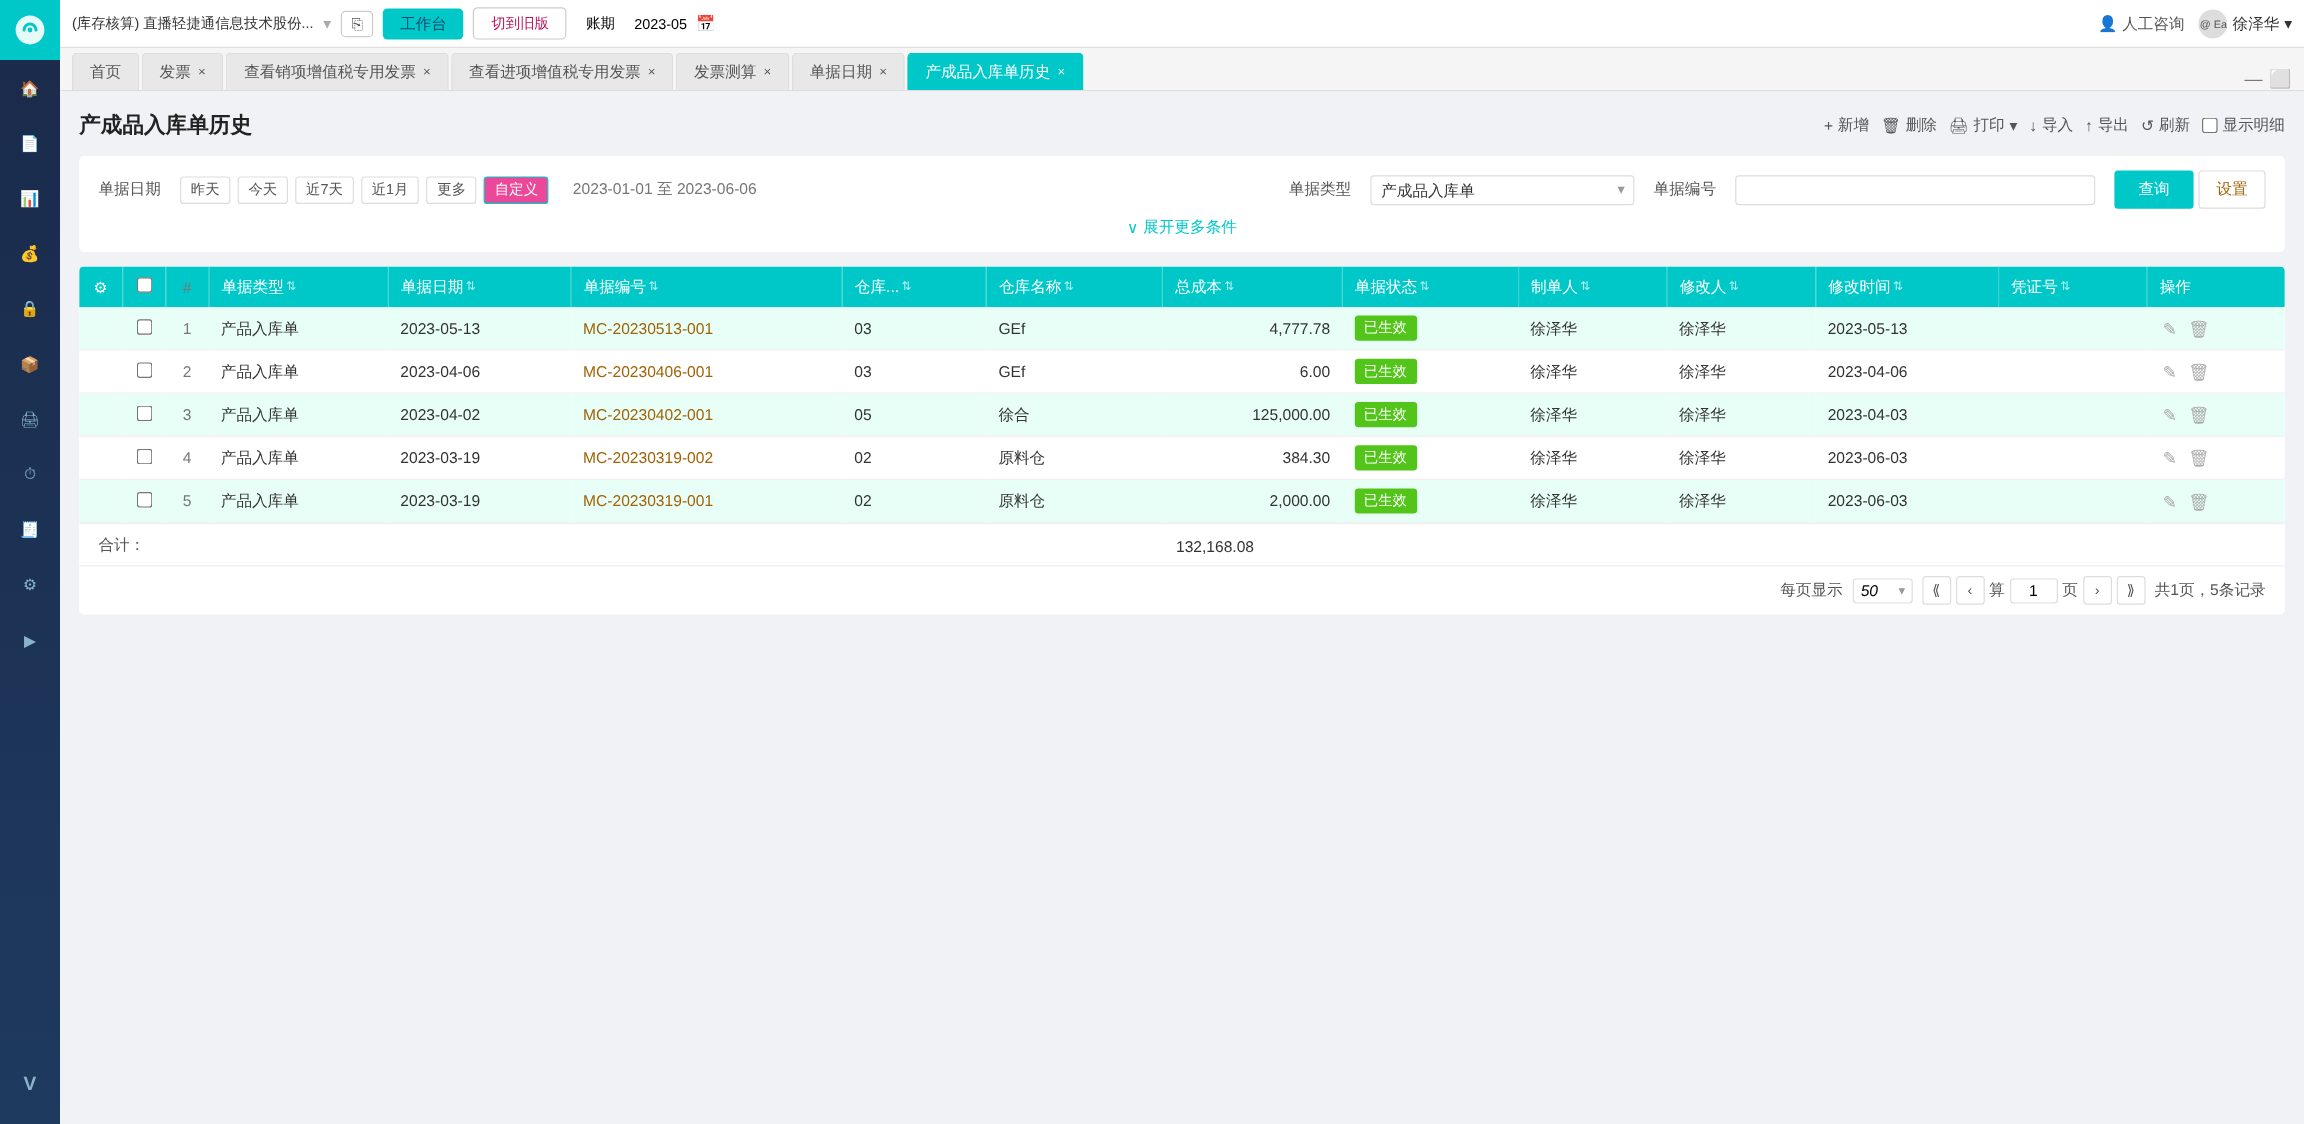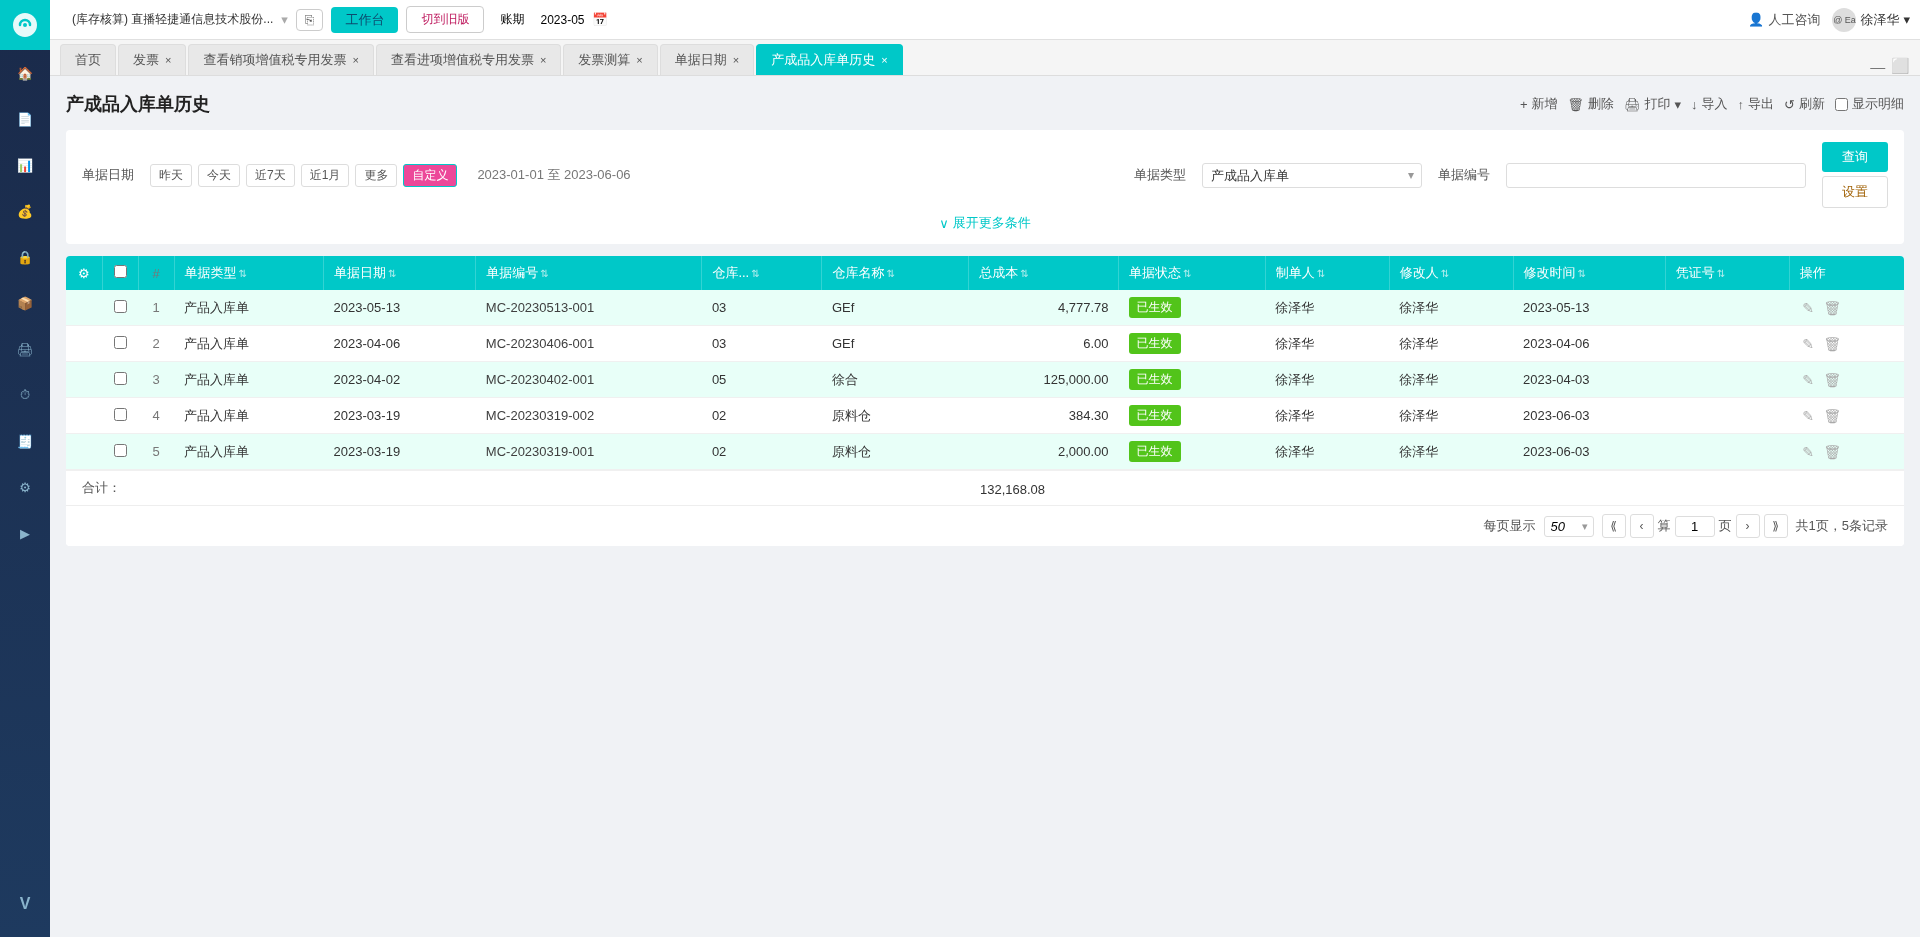--- a/index.html
+++ b/index.html
@@ -10,21 +10,21 @@
     .sidebar-logo { width: 50px; height: 50px; background: #00c8c8; display: flex; align-items: center; justify-content: center; }
     .sidebar-logo svg { width: 28px; height: 28px; }
     .sidebar-icon { width: 50px; height: 46px; display: flex; align-items: center; justify-content: center; color: #8ab4cc; cursor: pointer; }
     .sidebar-icon.active { color: #00d4d4; }
 
     
     .main { flex: 1; display: flex; flex-direction: column; overflow: hidden; }
 
     
     .topbar { height: 40px; background: #fff; display: flex; align-items: center; padding: 0 10px; border-bottom: 1px solid #e0e0e0; flex-shrink: 0; }
-    .topbar-left { display: flex; align-items: center; gap: 8px; margin-left: 12px; }
+    .topbar-left { display: flex; align-items: center; gap: 8px; }
     .company-name { font-size: 12px; color: #333; }
     .topbar-btn { padding: 4px 14px; border-radius: 4px; border: none; cursor: pointer; font-size: 13px; }
     .btn-workspace { background: #00c8c8; color: #0c4a6e; }
     .btn-old { background: #fff; border: 1px solid #ccc; color: #be185d; font-size: 12px; }
     .account-period { font-size: 12px; color: #000000; margin-left: 8px; }
     .topbar-right { margin-left: auto; display: flex; align-items: center; gap: 12px; }
     .service-btn { font-size: 12px; color: #555; display: flex; align-items: center; gap: 4px; cursor: pointer; }
     .user-info { font-size: 12px; color: #333; display: flex; align-items: center; gap: 4px; cursor: pointer; }
     .avatar { width: 24px; height: 24px; background: #ddd; border-radius: 50%; display: flex; align-items: center; justify-content: center; font-size: 11px; color: #555; }
 
@@ -69,21 +69,21 @@
     table { width: 100%; border-collapse: collapse; }
     thead tr { background: #00c8c8; color: #fff; }
     thead th { padding: 8px 10px; font-size: 13px; font-weight: normal; text-align: left; border-right: 1px solid rgba(255,255,255,0.2); white-space: nowrap; cursor: pointer; }
     thead th:last-child { border-right: none; }
     tbody tr { border-bottom: 1px solid #f0f0f0; }
     tbody tr:nth-child(odd) { background: #f9fffe; }
     tbody tr:nth-child(even) { background: #fff; }
     tbody tr.highlight { background: #e8fff8; }
     tbody td { padding: 7px 10px; font-size: 13px; color: #333; }
     .status-badge { display: inline-block; padding: 2px 8px; border-radius: 3px; font-size: 12px; color: #fff; background: #52c41a; }
-    .link-text { color: #404040; cursor: pointer; text-decoration: none; }
+    .link-text { color: #a16207; cursor: pointer; text-decoration: none; }
     .row-action { color: #aaa; cursor: pointer; font-size: 14px; margin: 0 3px; }
     .settings-icon-cell { width: 36px; text-align: center; }
     .checkbox-cell { width: 36px; text-align: center; }
     .num-cell { width: 36px; text-align: center; color: #777; }
 
     
     .table-footer { background: #fff; border-top: 1px solid #f0f0f0; padding: 8px 16px; display: flex; align-items: flex-end; }
     .total-label { color: #555; font-size: 13px; margin-right: 16px; }
     .total-value { font-size: 13px; color: #333; }
 
@@ -246,21 +246,21 @@
         </span>
         <span style="flex:1;"></span>
         <span class="filter-type-label">单据类型</span>
         <div class="select-wrap">
           <select class="filter-select">
             <option value="">产成品入库单</option>
           </select>
         </div>
         <span class="filter-id-label">单据编号</span>
         <input type="text" class="filter-input" style="">
-        <div style="display:flex; flex-direction:column; gap:4px;">
+        <div style="display:flex; flex-direction:row; gap:4px;">
           <button class="btn-query">查询</button>
           <button class="btn-setting">设置</button>
         </div>
       </div>
       <div class="expand-more">
         <span>∨</span>
         <span>展开更多条件</span>
       </div>
     </div>
 

